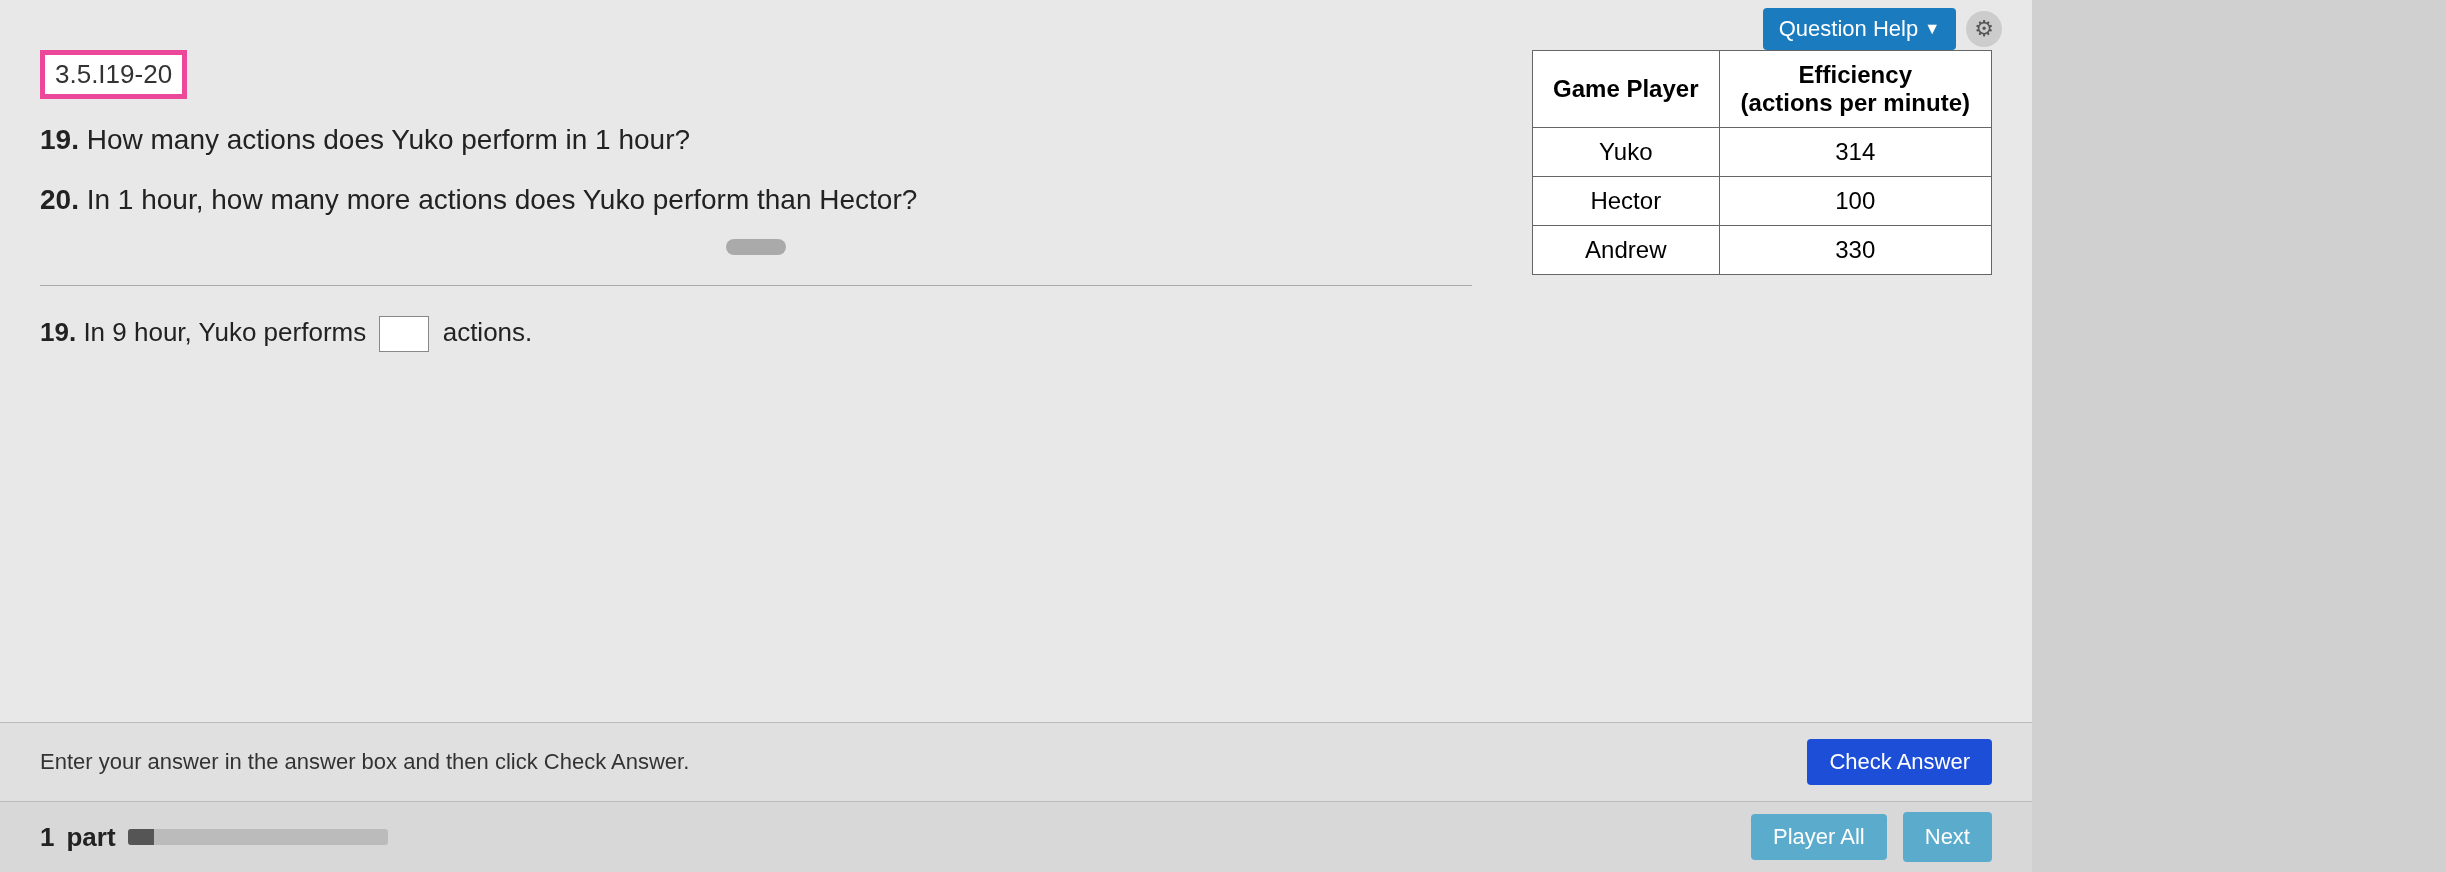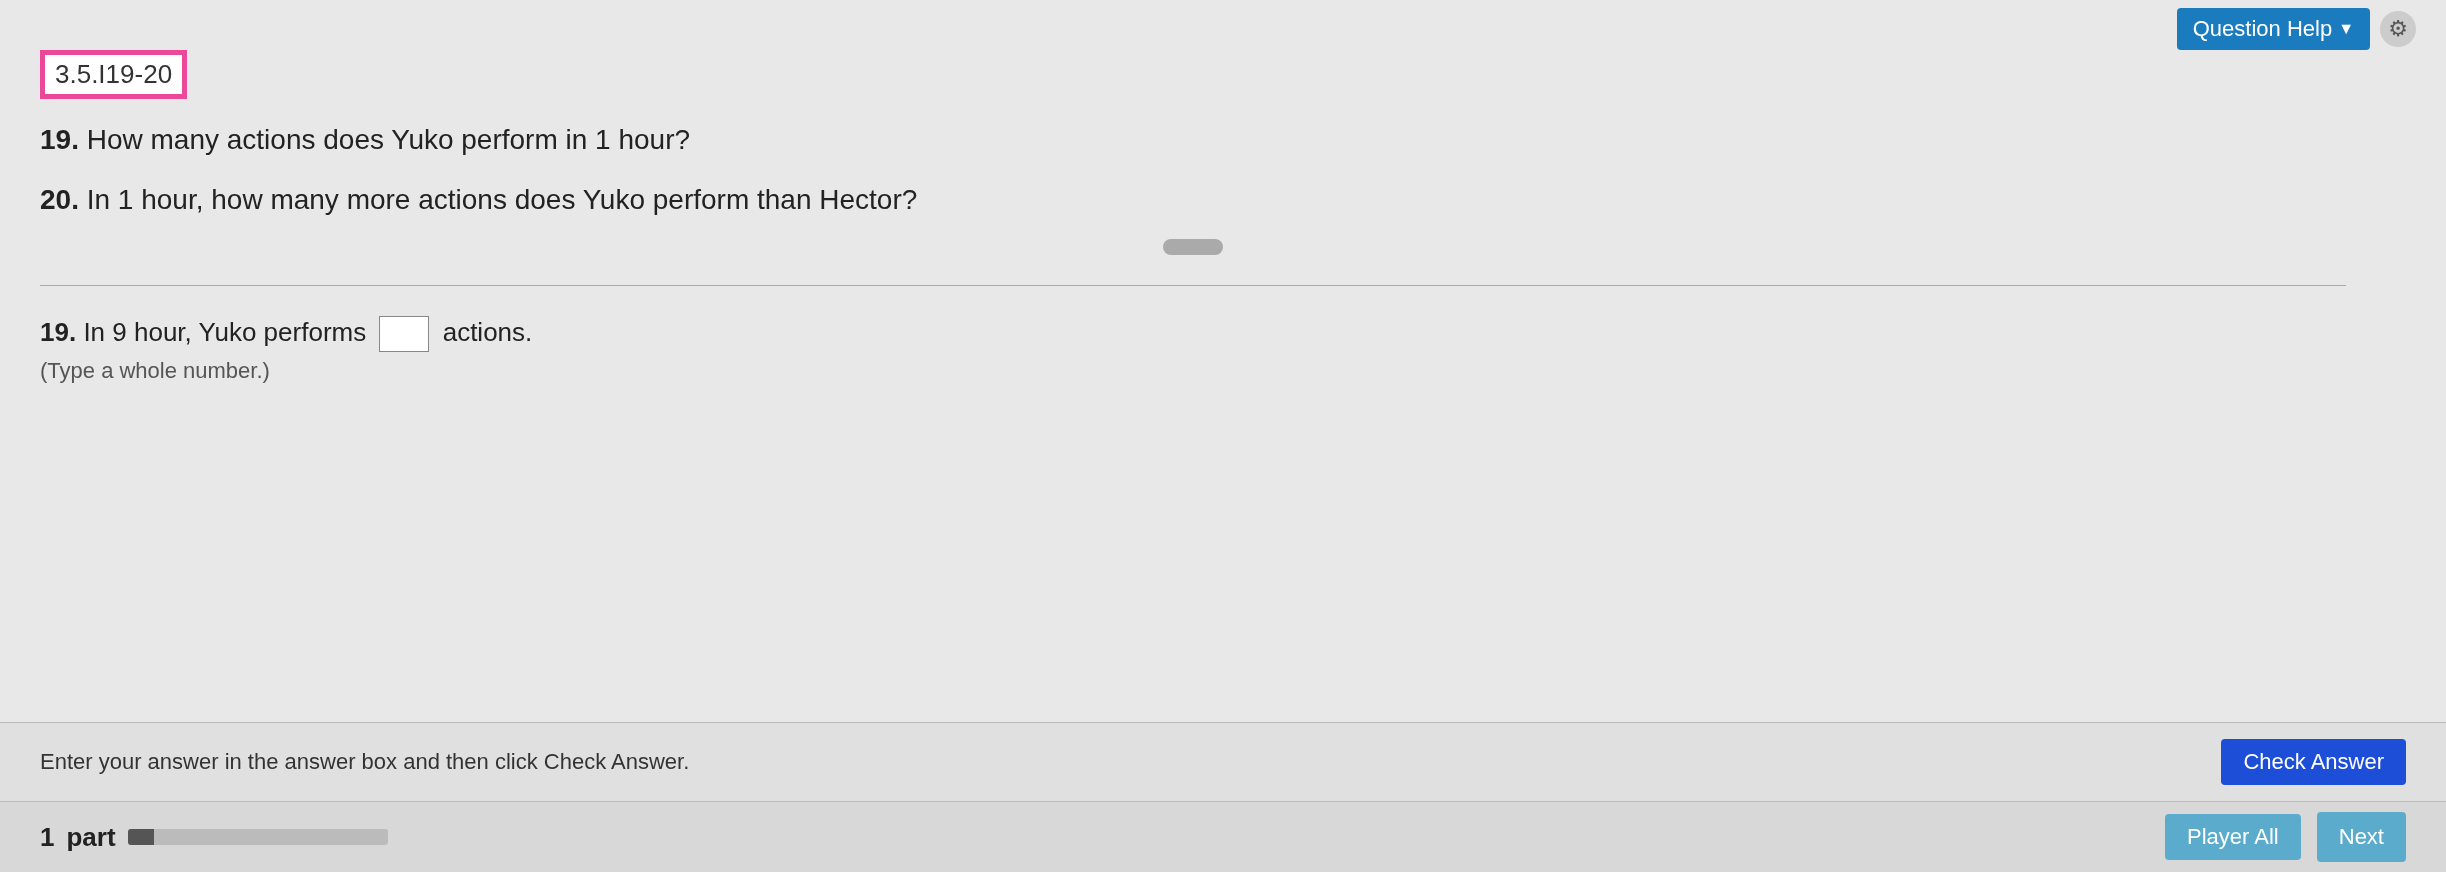--- a/index.html
+++ b/index.html
@@ -4,21 +4,21 @@
   <style>
     * { box-sizing: border-box; margin: 0; padding: 0; }
     body {
       font-family: Arial, sans-serif;
       background: #d0d0d0;
       width: 2446px;
       min-height: 872px;
       overflow: hidden;
     }
     .page-wrapper {
-      width: 2446px;
+      width: 2032px;
       min-height: 872px;
       background: #e8e8e8;
       position: relative;
       display: flex;
       flex-direction: column;
     }
     .question-help-btn {
       background: #1a7bbf;
       color: white;
       border: none;
@@ -259,25 +259,48 @@
       <hr class="divider">
 
       
       <div class="answer-section">
         <div class="answer-question-text">
           <span class="q-num">19.</span>
           <span> In 9 hour, Yuko performs</span>
           <input type="text" class="answer-input" placeholder="" style="">
           <span>actions.</span>
         </div>
-        <div class="answer-hint">(Type a whole number.)</div>
-      </div>
-
-    </div>
-
+      </div>
+
+    </div>
+
+    <div class="right-panel">
+      <table class="data-table">
+        <thead>
+          <tr>
+            <th>Game Player</th>
+            <th>Efficiency<br>(actions per minute)</th>
+          </tr>
+        </thead>
+        <tbody>
+          <tr class="table-row">
+            <td>Yuko</td>
+            <td>314</td>
+          </tr>
+          <tr class="table-row">
+            <td>Hector</td>
+            <td>100</td>
+          </tr>
+          <tr class="table-row">
+            <td>Andrew</td>
+            <td>330</td>
+          </tr>
+        </tbody>
+      </table>
+    </div>
 
   </div>
 
   <div class="bottom-bar">
     <span class="instructions-text">Enter your answer in the answer box and then click Check Answer.</span>
     <button class="check-answer-btn">
       <span>Check Answer</span>
     </button>
   </div>
 

